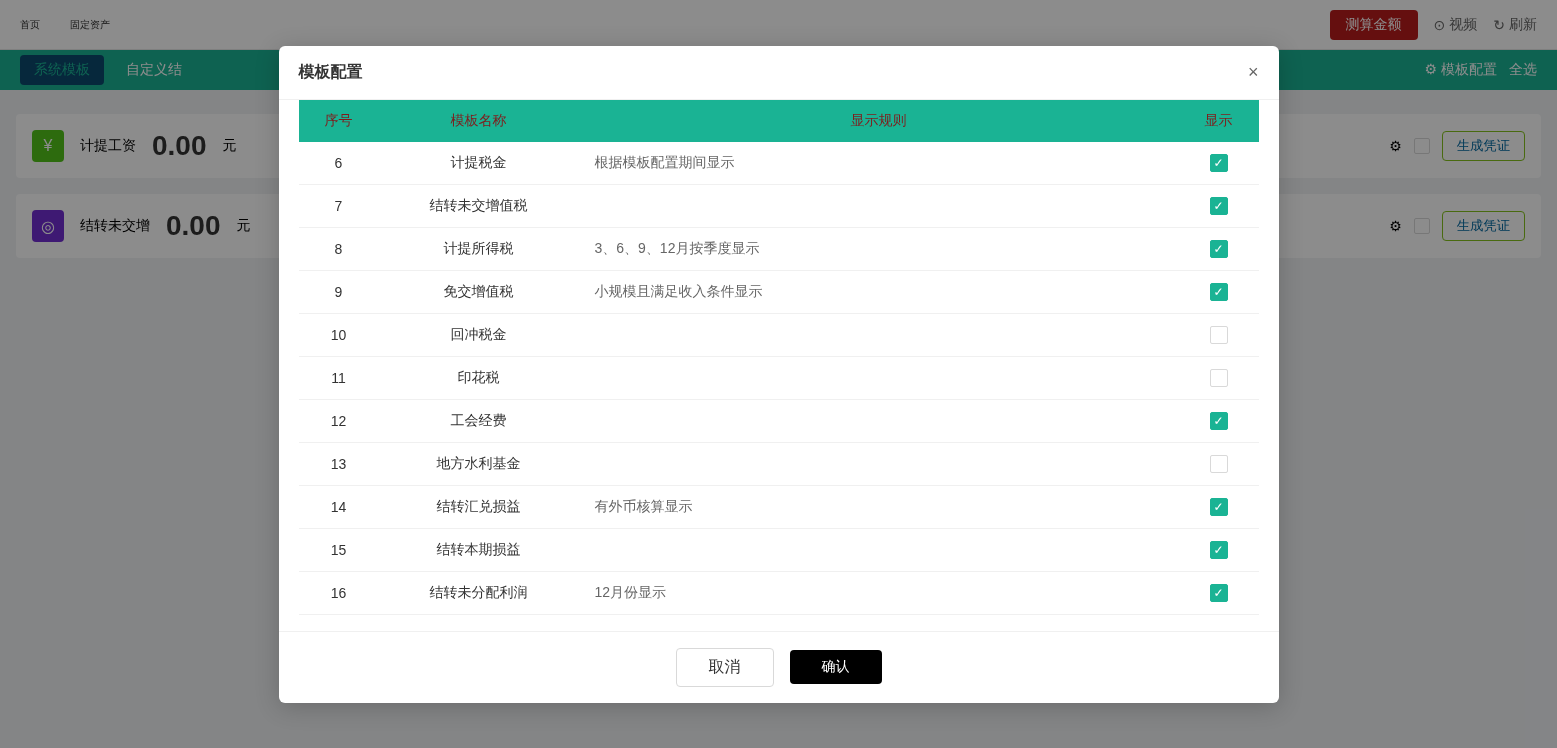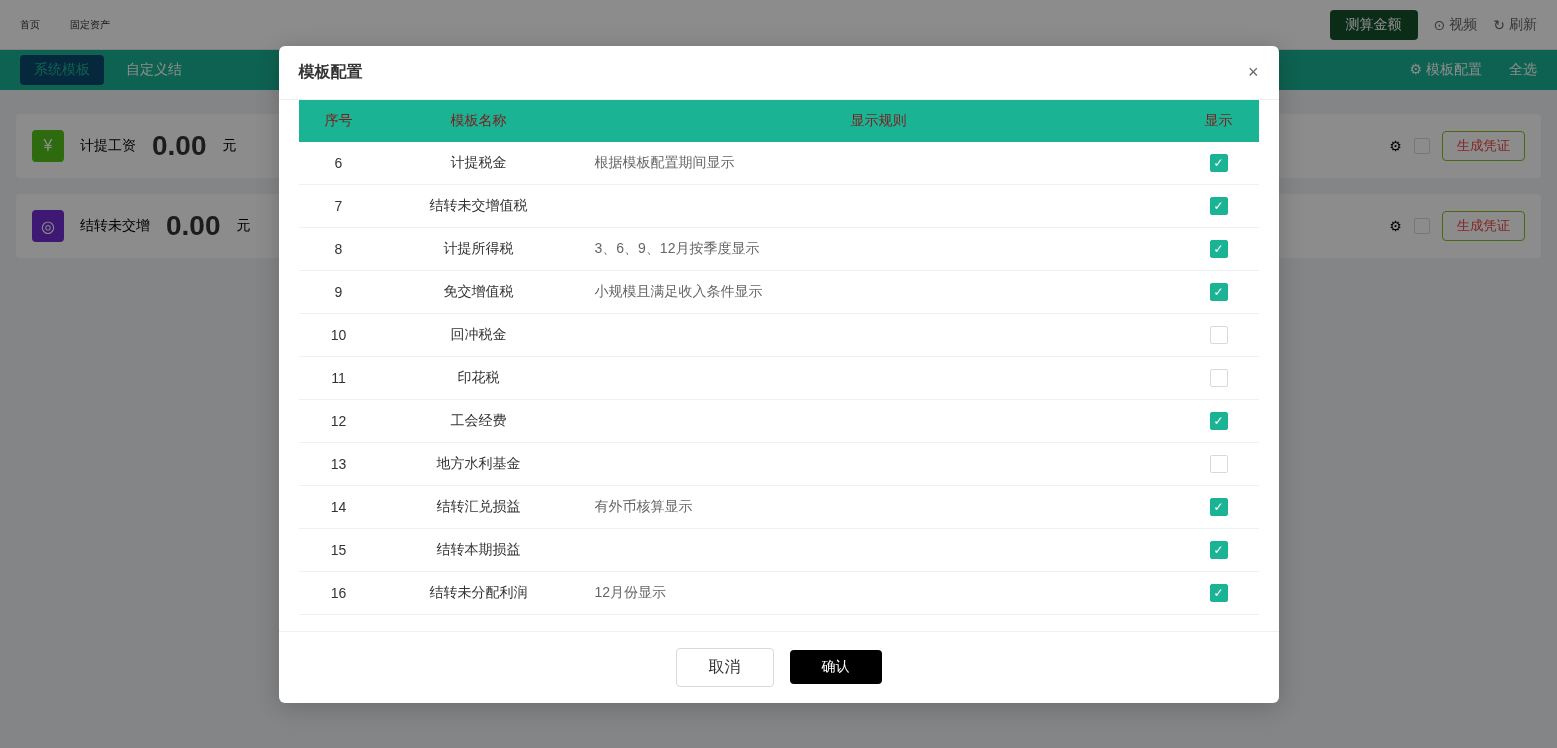--- a/index.html
+++ b/index.html
@@ -39,21 +39,21 @@
     }
 
     .top-right {
       margin-left: auto;
       display: flex;
       align-items: center;
       gap: 16px;
     }
 
     .btn-calc {
-      background: #14532d;
+      background: #b91c1c;
       color: #fff;
       border: none;
       padding: 6px 16px;
       border-radius: 4px;
       cursor: pointer;
       font-size: 14px;
     }
 
     .btn-video, .btn-refresh {
       color: #666;
@@ -82,21 +82,21 @@
 
     .sub-nav-tab.active {
       background: #0c4a6e;
       color: #1ab394;
     }
 
     .sub-nav-right {
       margin-left: auto;
       display: flex;
       align-items: flex-end;
-      gap: 27px;
+      gap: 12px;
       color: #fff;
       font-size: 14px;
     }
 
     .card {
       background: #fff;
       margin: 16px;
       border-radius: 4px;
       padding: 16px;
       display: flex;
@@ -125,21 +125,21 @@
 
     .card-settings {
       margin-left: auto;
       display: flex;
       align-items: center;
       gap: 12px;
     }
 
     .btn-generate {
       border: 1px solid #85c21e;
-      color: #ef4444;
+      color: #0369a1;
       background: #fff;
       padding: 5px 14px;
       border-radius: 4px;
       cursor: pointer;
     }
 
     
     .overlay {
       position: absolute;
       top: 0; left: 0;

